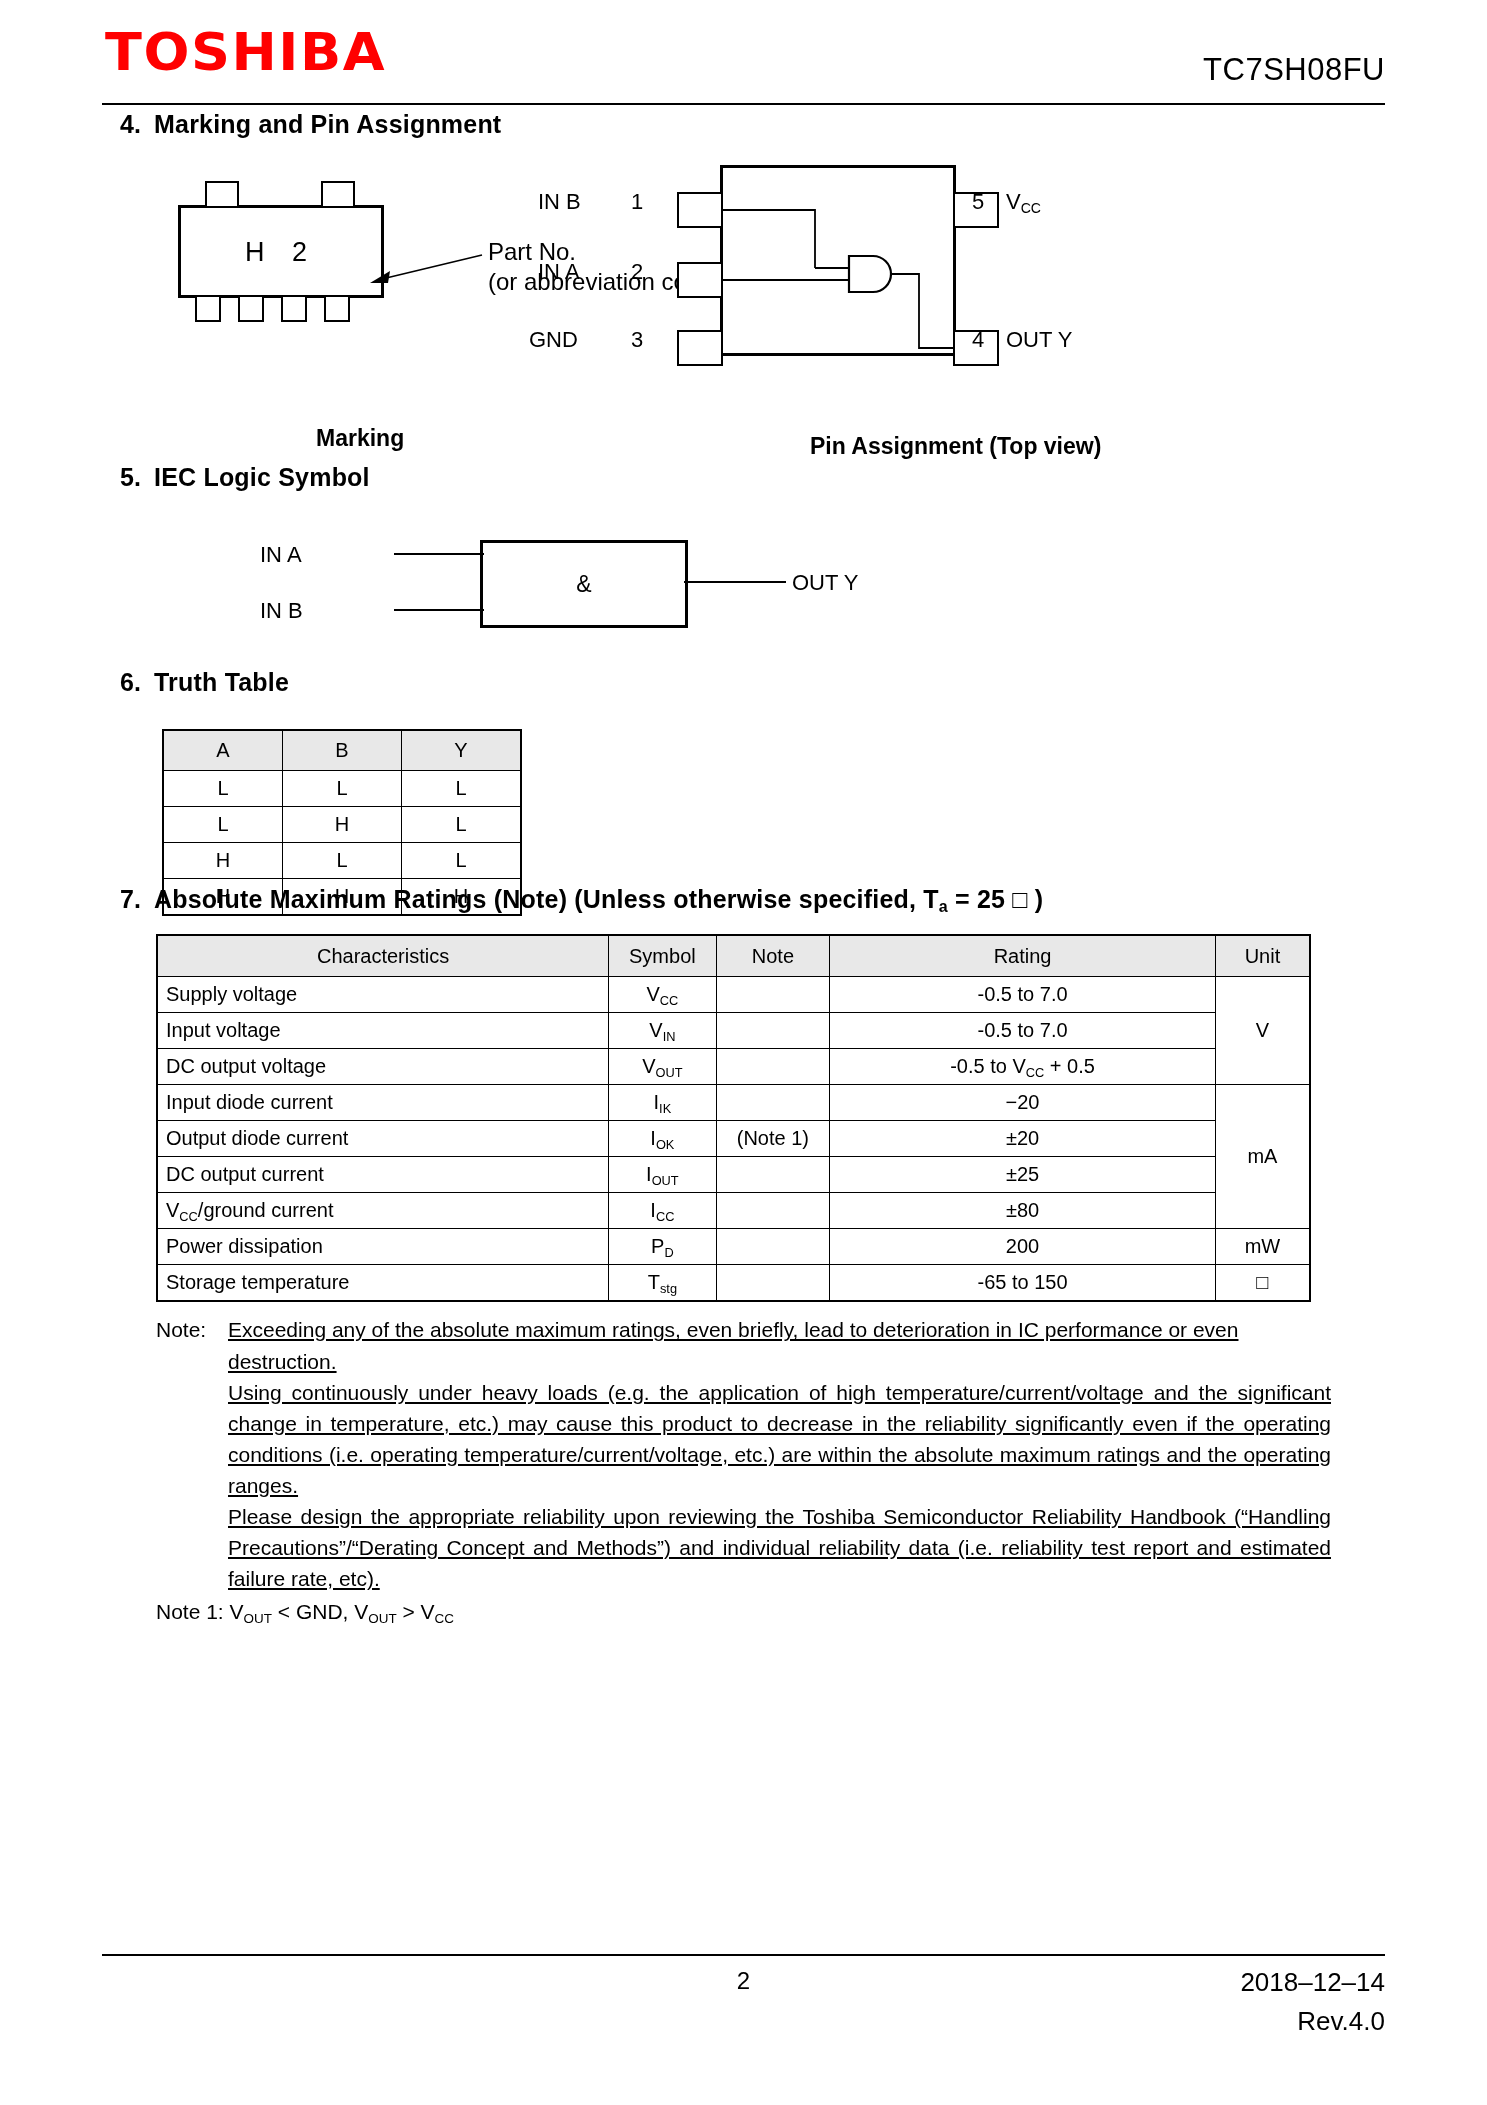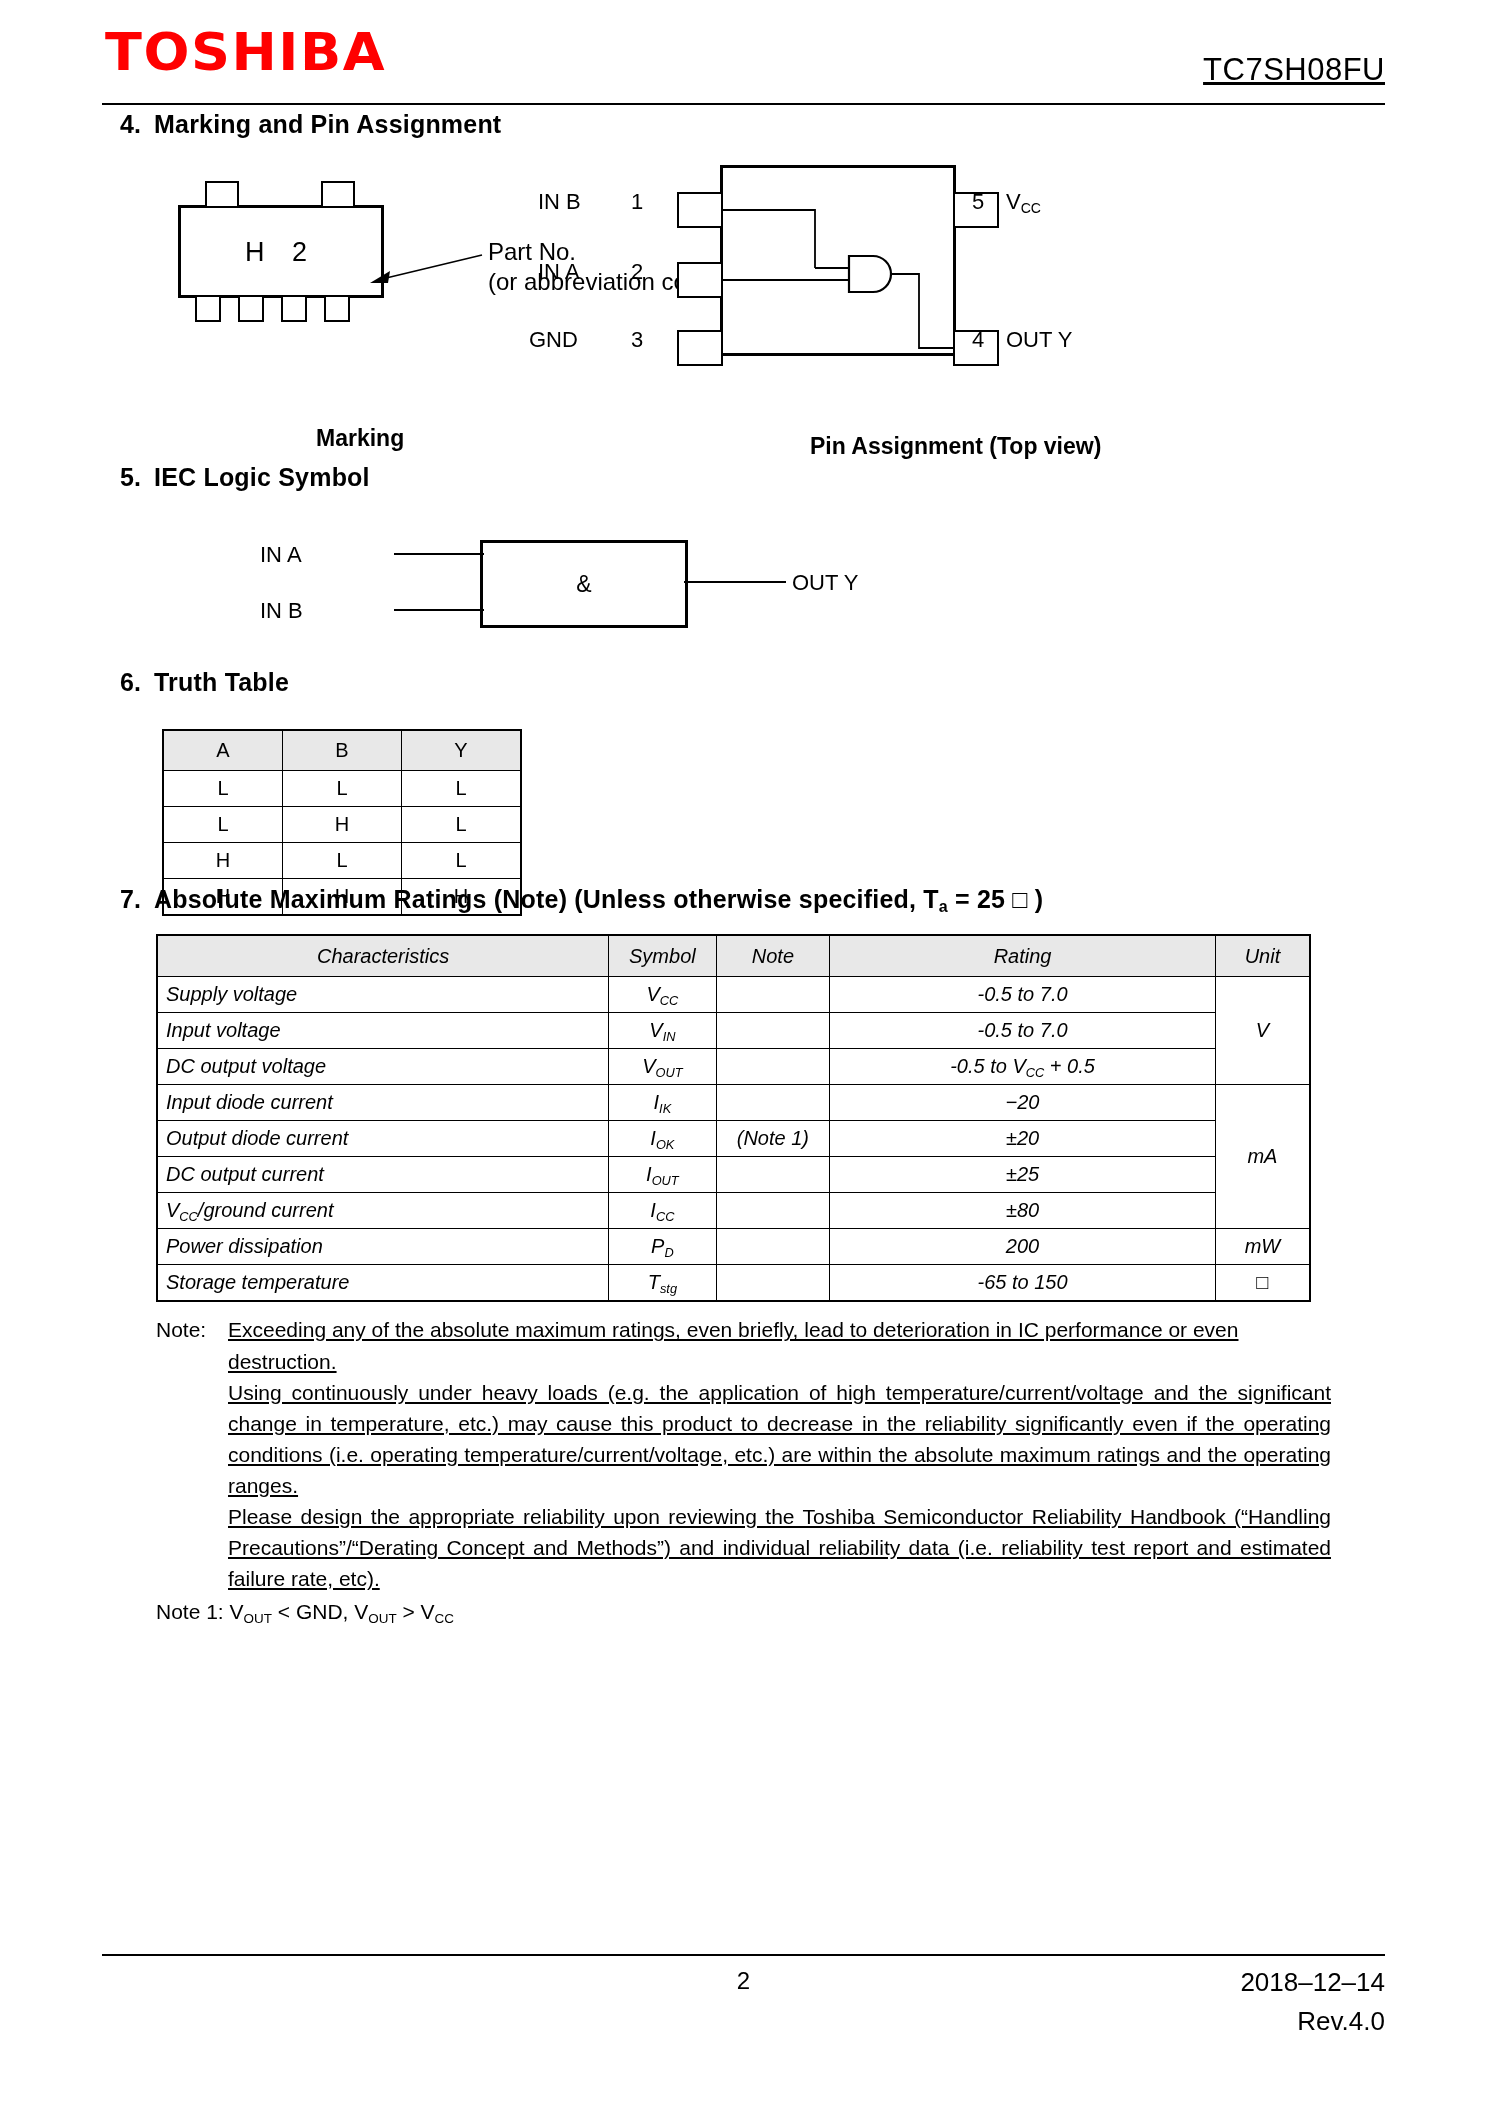--- a/index.html
+++ b/index.html
@@ -39,21 +39,20 @@
     font-family: "DejaVu Sans", sans-serif;
     transform: scaleX(1.04);
     transform-origin: left center;
   }
   .partno {
     position: absolute;
     right: -18px;
     top: 52px;
     font-size: 31px;
     letter-spacing: 0.5px;
-    text-decoration: underline;
   }
   .rule {
     position: absolute;
     left: -18px;
     right: -18px;
     top: 103px;
     border-top: 2.5px solid #000;
   }
 
   
@@ -198,21 +197,21 @@
     border: 1.5px solid #000;
     width: 116px;
     height: 33px;
     text-align: center;
     font-size: 20px;
     font-weight: normal;
   }
   table.truth th { background: #e8e8e8; height: 37px; }
 
   
-  .ratings-wrap { margin-top: 12px; font-style: italic; }
+  .ratings-wrap { margin-top: 12px; }
   table.ratings {
     margin-top: 18px;
     margin-left: 36px;
     border-collapse: collapse;
     border: 2.5px solid #000;
     width: 1155px;
   }
   table.ratings th, table.ratings td {
     border: 1.5px solid #000;
     font-size: 20px;

